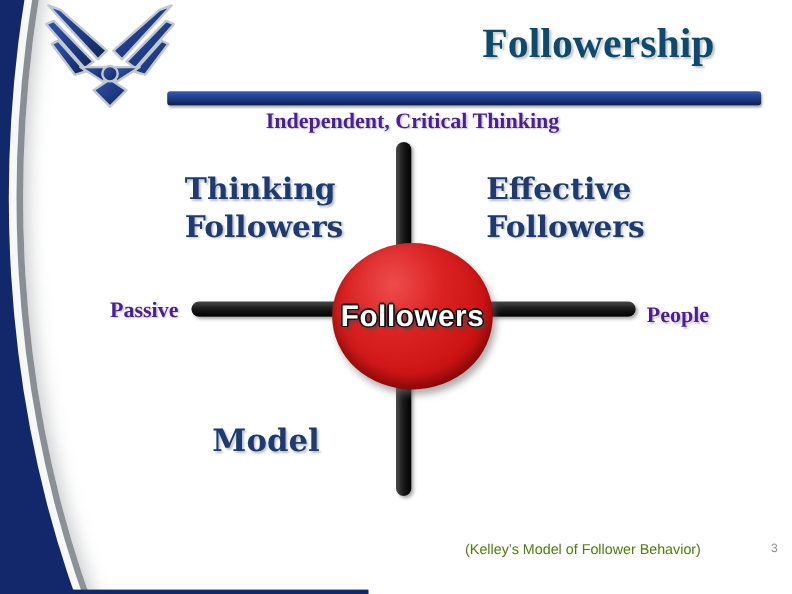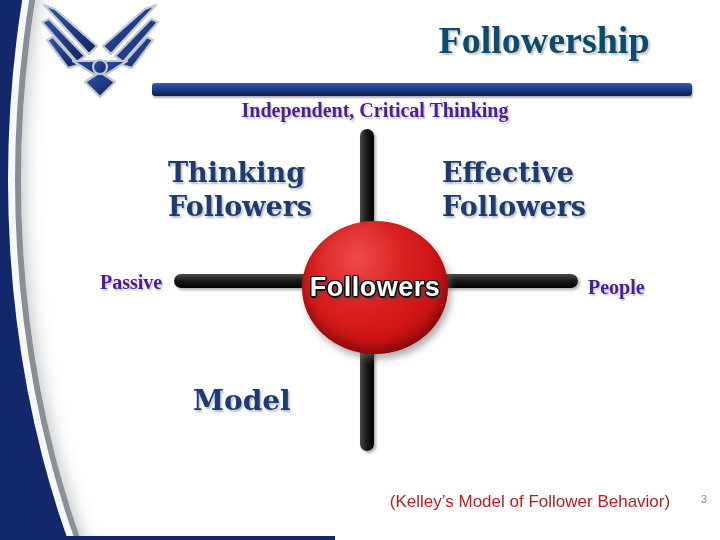--- a/index.html
+++ b/index.html
@@ -65,21 +65,21 @@
       var(--circle-red,#cd1414) 65%, #8e0505 100%);
     box-shadow:3px 5px 7px rgba(110,110,110,0.55), inset 0 -7px 12px rgba(90,0,0,0.55); }
   .center-label { font-family:"Liberation Sans", sans-serif; font-weight:bold;
     font-size:27px; color:#ffffff; letter-spacing:0.5px;
     text-shadow:-1px -1px 0 #111, 1px -1px 0 #111, -1px 1px 0 #111, 1px 1px 0 #111,
       0 -1.5px 0 #111, 0 1.5px 0 #111, -1.5px 0 0 #111, 1.5px 0 0 #111,
       3px 3px 3px rgba(70,70,70,0.8); }
 
   
   .footer-caption { position:absolute; top:492px; left:375px; width:310px; text-align:center;
-    font-family:"Liberation Sans", sans-serif; font-size:17px; color:#b91c1c; z-index:6; }
+    font-family:"Liberation Sans", sans-serif; font-size:13px; color:#4d7c0f; z-index:6; }
   .page-num { position:absolute; top:493px; left:701px;
     font-family:"Liberation Sans", sans-serif; font-size:11px;
     color:var(--page-num-gray,#8a8a8a); z-index:6; }
 </style>
 </head>
 <body>
 
 <div class="slide">
 
   <div class="side-navy"></div>

